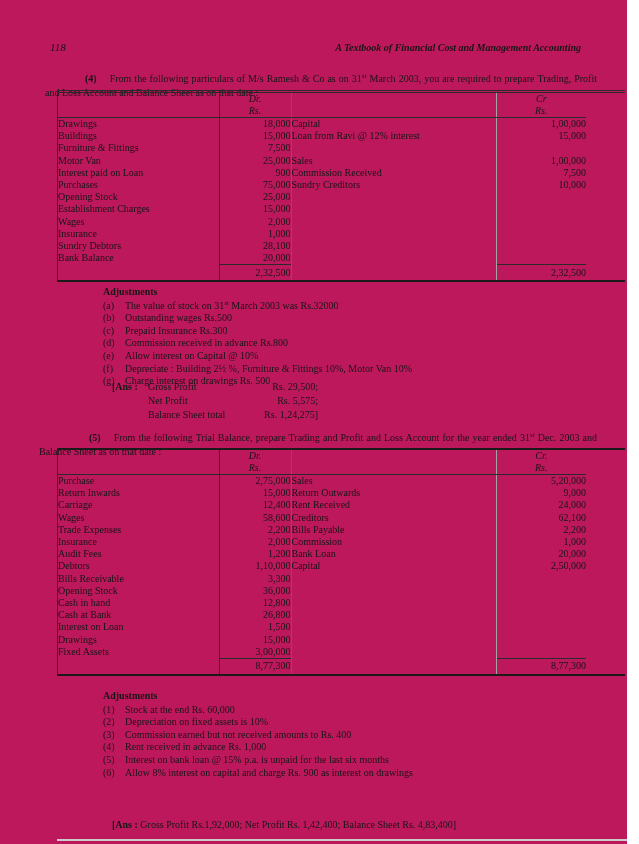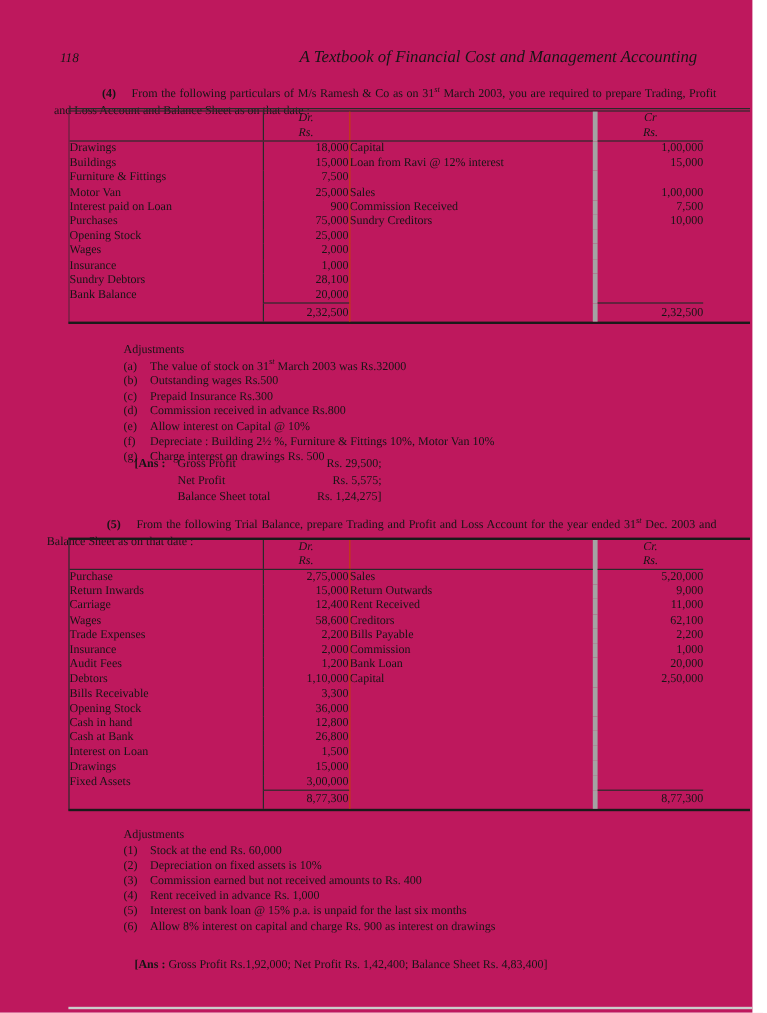--- a/index.html
+++ b/index.html
@@ -5,64 +5,64 @@
   html,body { margin:0; padding:0; background:#ffffff; }
   .sheet {
     position:relative; width:627px; height:844px; overflow:hidden;
     background:#be185d; color:#151515;
     font-family:"Liberation Serif", serif;
   }
   
   .pg-header { position:absolute; top:41px; left:50px; right:46px;
     display:flex; justify-content:space-between; align-items:baseline; }
   .pgnum  { font-style:italic; font-size:11px; }
-  .booktitle { font-style:italic; font-weight:normal; font-size:14px; }
+  .booktitle { font-style:italic; font-weight:bold; font-size:10px; }
 
   
   .para { position:absolute; font-size:10px; line-height:13.5px; text-align:justify; }
   .p4para { top:62px;  left:45px; width:552px; text-indent:40px; }
   .p5para { top:421px; left:39px; width:558px; text-indent:50px; }
   .qnum { font-weight:bold; margin-right:13px; }
 
   
   .twrap { position:absolute; left:57px; width:567px;
     border-left:1px solid #2a2a2a; border-bottom:2px solid #1a1a1a; }
   .t1wrap { top:90px;  border-top:3px double #2a2a2a; }
   .t2wrap { top:448px; border-top:2px solid #1a1a1a; }
   table.tb { border-collapse:collapse; table-layout:fixed; width:100%;
     font-size:10px; color:#151515; }
   .tb td { padding:0; overflow:hidden; white-space:nowrap; line-height:12.2px; vertical-align:top; }
   .dl  { padding-left:45px;margin-left:20px; }
   .al  { text-align:right; padding-right:4px;
          border-left:1px solid #2a2a2a; border-right:1px solid #c2410c; }
   .dr2 { padding-left:27px; }
-  .ar  { text-align:right; padding-right:36px; border-left:4px solid #a3a3a3; }
+  .ar  { text-align:right; padding-right:36px; border-left:1px solid #a3a3a3; }
   .hr td { border-bottom:1px solid #2a2a2a; }
   .hr td.fl { border-bottom:none; }
   .hc { font-style:italic; text-align:center; padding-right:0; }
   .hc div { line-height:12px; }
   .tot td { height:15px; vertical-align:middle;font-family:Liberation Serif, serif; }
   .tt { border-top:1px solid #2a2a2a; }
 
   
   .adj { position:absolute; left:103px; font-size:10px; }
   .adj4 { top:286px; } .adj5 { top:690px; }
-  .adj-title { font-weight:normal; line-height:12.6px; margin-bottom:1px; }
+  .adj-title { font-weight:bold; line-height:12.6px; margin-bottom:1px; }
   .adj-row { display:flex; line-height:12.6px; }
   .adj-label { width:22px; flex:none; }
   sup { font-size:7px; line-height:0;font-style:italic; }
 
   
   .ans { position:absolute; left:112px; font-size:10px; }
   .ans4 { top:380px; line-height:14px; }
   .ans-row { display:flex; }
   .ans-lead  { width:36px; flex:none; font-weight:bold; }
   .ans-label { width:92px; flex:none; }
   .ans-value { width:78px; flex:none; text-align:right; }
-  .ans5 { top:798px; line-height:13px; }
+  .ans5 { top:818px; line-height:13px; }
 
   .bottom-line { position:absolute; top:839px; left:57px; width:578px; height:2px;
     background:#cccccc; }
 </style>
 </head>
 <body>
 
 <div class="sheet">
 
   <div class="pg-header">
@@ -138,20 +138,27 @@
             <td class="fl"></td>
           </tr>
       <tr>
             <td class="dl">Opening Stock</td>
             <td class="al">25,000</td>
             <td class="dr2"></td>
             <td class="ar"></td>
             <td class="fl"></td>
           </tr>
       <tr>
+            <td class="dl">Establishment Charges</td>
+            <td class="al">15,000</td>
+            <td class="dr2"></td>
+            <td class="ar"></td>
+            <td class="fl"></td>
+          </tr>
+      <tr>
             <td class="dl">Wages</td>
             <td class="al">2,000</td>
             <td class="dr2"></td>
             <td class="ar"></td>
             <td class="fl"></td>
           </tr>
       <tr>
             <td class="dl">Insurance</td>
             <td class="al">1,000</td>
             <td class="dr2"></td>
@@ -269,21 +276,21 @@
             <td class="dl">Return Inwards</td>
             <td class="al">15,000</td>
             <td class="dr2">Return Outwards</td>
             <td class="ar">9,000</td>
             <td class="fl"></td>
           </tr>
       <tr>
             <td class="dl">Carriage</td>
             <td class="al">12,400</td>
             <td class="dr2">Rent Received</td>
-            <td class="ar">11,000</td>
+            <td class="ar">24,000</td>
             <td class="fl"></td>
           </tr>
       <tr>
             <td class="dl">Wages</td>
             <td class="al">58,600</td>
             <td class="dr2">Creditors</td>
             <td class="ar">62,100</td>
             <td class="fl"></td>
           </tr>
       <tr>

